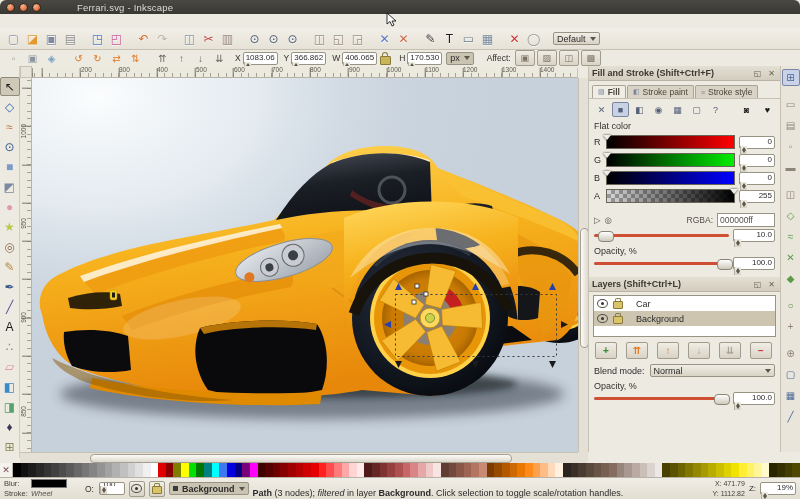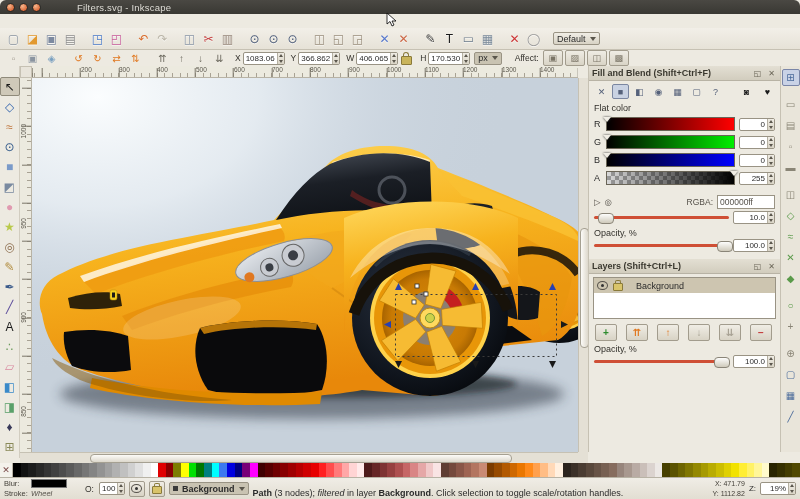--- a/index.html
+++ b/index.html
@@ -19,21 +19,21 @@
           border-bottom:1px solid #c6c1b3;display:flex;align-items:center;padding-left:4px;box-sizing:border-box;}
   #cmdicons{display:flex;align-items:center;}
   .cicon{width:19px;height:18px;display:flex;align-items:center;justify-content:center;font-size:12px;line-height:1;}
   .cicon.sep{width:8px;}
   .cicon .g{text-shadow:0 1px 0 rgba(255,255,255,.6);}
   
   #optbar{position:absolute;left:0;top:50px;width:800px;height:16px;background:#edeae1;display:flex;align-items:center;padding-left:4px;box-sizing:border-box;gap:1px;}
   .oicon{width:17px;height:14px;display:flex;align-items:center;justify-content:center;font-size:10px;border:1px solid transparent;border-radius:2px;}
   .oicon.sep{width:6px;}
   .flabel{font-size:8.5px;margin:0 1px 0 5px;color:#33312c;}
-  .spin{display:inline-flex;align-items:stretch;border:1px solid #999384;background:#fff;border-radius:2px;height:11px;}
+  .spin{display:inline-flex;align-items:stretch;border:1px solid #999384;background:#fff;border-radius:2px;height:11px;flex-direction:column;}
   .spin .v{font-size:8px;padding:0 2px;display:flex;align-items:center;white-space:nowrap;}
   .ud{display:flex;flex-direction:column;justify-content:space-between;background:linear-gradient(#efece4,#d9d4c6);
       border-left:1px solid #b5b0a2;width:7px;padding:1px 0;box-sizing:border-box;align-items:center;}
   .ud i{width:0;height:0;border-left:2.5px solid transparent;border-right:2.5px solid transparent;display:block;}
   .ud i.up{border-bottom:3px solid #5a564c;}
   .ud i.dn{border-top:3px solid #5a564c;}
   .combo{display:inline-flex;align-items:center;background:linear-gradient(#f0ede5,#d8d3c5);border:1px solid #999384;
          border-radius:2px;font-size:9px;padding:1px 3px;gap:4px;height:13px;box-sizing:border-box;}
   .combo .arr{width:0;height:0;border-left:3px solid transparent;border-right:3px solid transparent;border-top:4px solid #5a564c;}
   .combo.pressed{background:#c9c3b2;}
@@ -143,21 +143,21 @@
 <body>
 
 <div id="app">
 
   <div id="titlebar">
     <div class="winbtns">
       <span class="winbtn"></span>
       <span class="winbtn"></span>
       <span class="winbtn"></span>
     </div>
-    <span id="wintitle">Filters.svg - Inkscape</span>
+    <span id="wintitle">Ferrari.svg - Inkscape</span>
   </div>
 
 
   <div id="cmdbar">
     <div id="cmdicons">
 
     <span class="cicon">
         <span class="g" style="color: rgb(138, 148, 160);">▢</span>
       </span>
         <span class="cicon">
@@ -616,25 +616,40 @@
     </div>
   <div id="hscroll">
       <div class="thumb"></div>
     </div>
   <div id="scorner"></div>
 
   <div id="dock">
 
     <div>
       <div class="phead">
-        <span>Fill and Blend (Shift+Ctrl+F)</span>
+        <span>Fill and Stroke (Shift+Ctrl+F)</span>
         <span class="sp"></span>
         <span class="hicon">◱</span>
         <span class="hicon">✕</span>
       </div>
+      <div class="ptabs">
+
+      <span class="ptab active">
+          <span style="color:#7a86a0;font-size:7px;">▨</span>
+          <span>Fill</span>
+        </span>
+          <span class="ptab">
+          <span style="color:#7a86a0;font-size:7px;">◧</span>
+          <span>Stroke paint</span>
+        </span>
+          <span class="ptab">
+          <span style="color:#7a86a0;font-size:7px;">≡</span>
+          <span>Stroke style</span>
+        </span>
+        </div>
       <div class="paintrow">
         <span style="display:flex;gap:2px;">
 
         <span class="pbtn">
             <span>✕</span>
           </span>
             <span class="pbtn active">
             <span>■</span>
           </span>
             <span class="pbtn">
@@ -758,20 +773,25 @@
 
     <div style="margin-top:4px;">
       <div class="phead">
         <span>Layers (Shift+Ctrl+L)</span>
         <span class="sp"></span>
         <span class="hicon">◱</span>
         <span class="hicon">✕</span>
       </div>
       <div class="llist">
 
+      <div class="lrow">
+          <span class="eyeicon"></span>
+          <span class="lockicon2"></span>
+          <span style="margin-left:8px;">Car</span>
+        </div>
           <div class="lrow selected">
           <span class="eyeicon"></span>
           <span class="lockicon2"></span>
           <span style="margin-left:8px;">Background</span>
         </div>
         </div>
       <div class="lbtns">
 
       <span class="lbtn">
           <span style="color: rgb(46, 139, 46);">+</span>
@@ -785,20 +805,27 @@
           <span class="lbtn">
           <span style="color: rgb(168, 162, 148);">↓</span>
         </span>
           <span class="lbtn">
           <span style="color: rgb(168, 162, 148);">⇊</span>
         </span>
           <span class="lbtn">
           <span style="color: rgb(196, 59, 59);">−</span>
         </span>
         </div>
+      <div class="blendrow">
+        <span>Blend mode:</span>
+        <span class="combo">
+          <span>Normal</span>
+          <span class="arr"></span>
+        </span>
+      </div>
       <div class="plabel">Opacity, %</div>
       <div class="sliderrow">
         <div class="slider">
           <div class="track"></div>
           <div class="knob" id="lopknob" style="left: 94%;"></div>
         </div>
         <span class="spin sspin">
           <span class="v" style="flex:1;justify-content:flex-end;">100.0</span>
           <span class="ud">
               <i class="up"></i>

